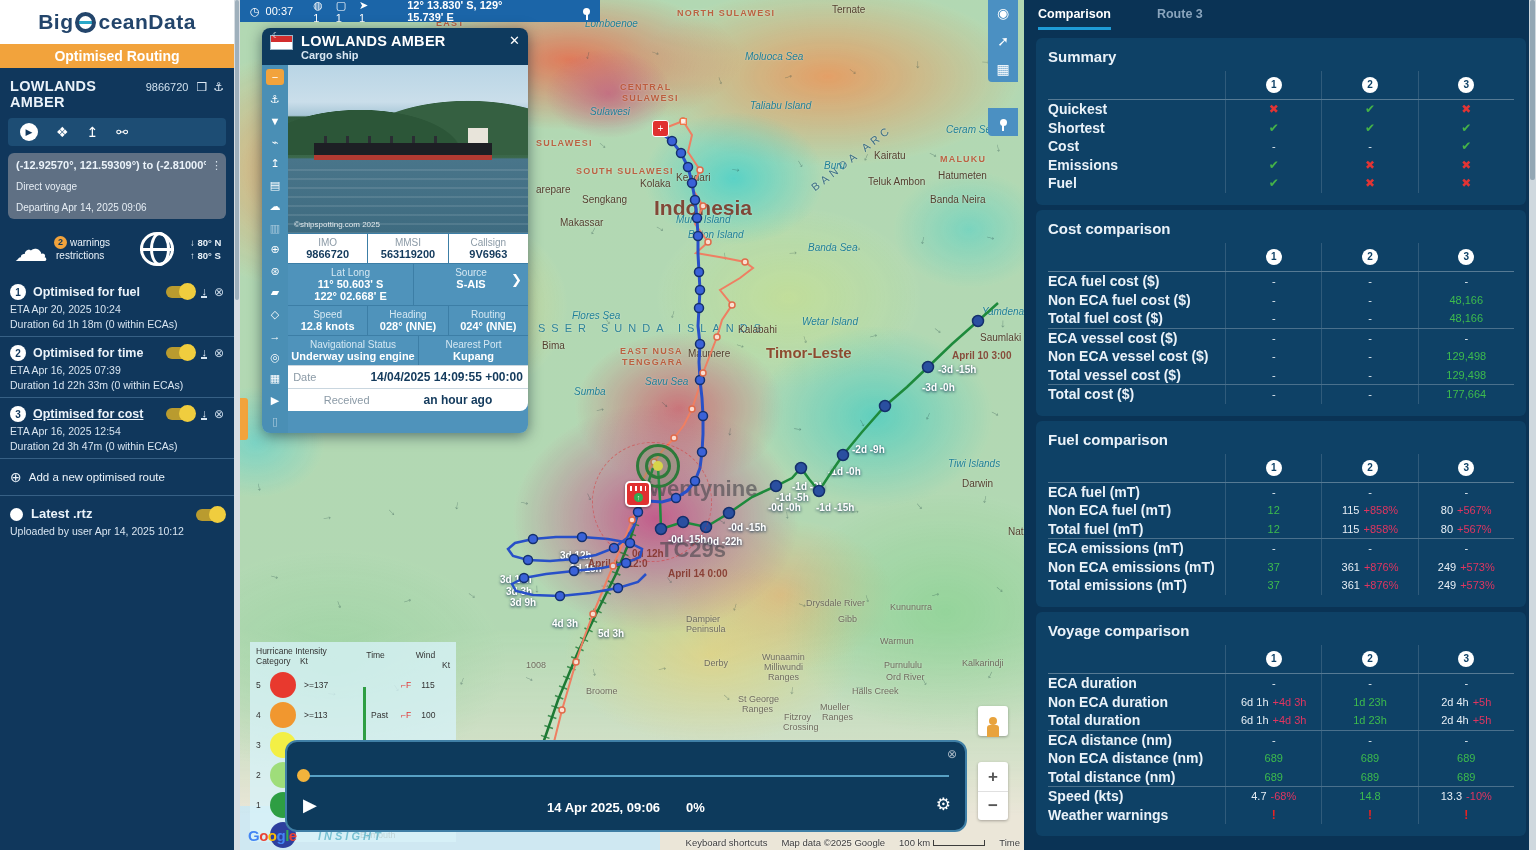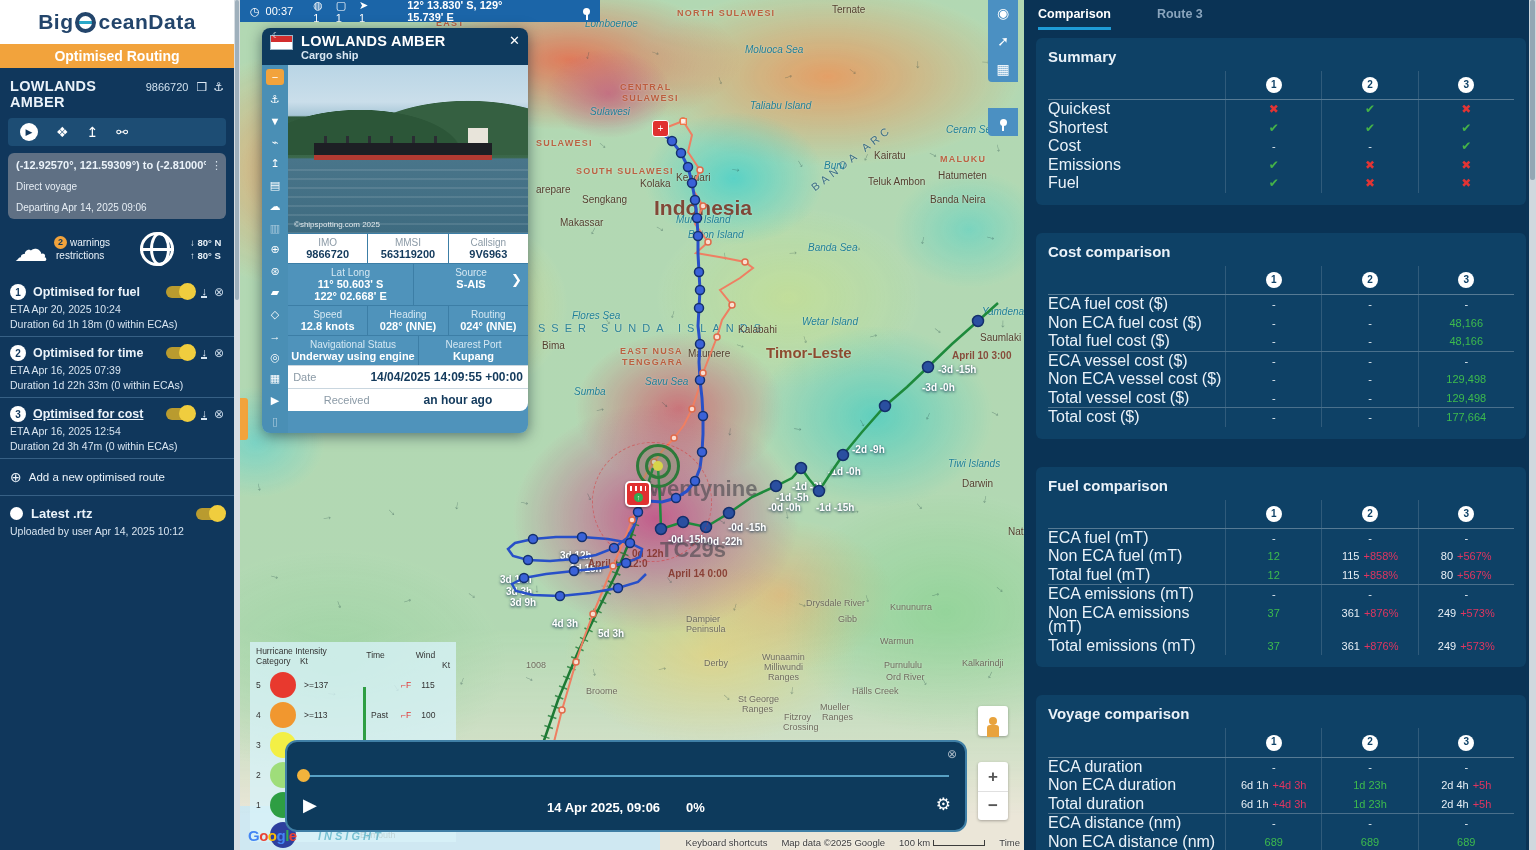--- a/index.html
+++ b/index.html
@@ -38,21 +38,21 @@
   .ri-name{font-size:12.5px;font-weight:bold;}
   .ri-name.u{text-decoration:underline;}
   .ri-icons{margin-left:auto;display:flex;align-items:center;gap:7px;}
   .tgl{width:28px;height:12px;border-radius:7px;background:#b99b2f;position:relative;flex:none;}
   .tgl::after{content:"";position:absolute;right:-2px;top:-3px;width:17px;height:17px;border-radius:50%;background:#f0cd3e;}
   .dl-ic{font-size:11px;color:#d9e6f1;border-bottom:2px solid #d9e6f1;line-height:9px;height:11px;}
   .x-ic{font-size:12px;color:#c9d9e8;}
   .ri-line{font-size:10.5px;color:#d7e4f0;margin-top:3px;}
   .add-row{display:flex;align-items:center;gap:7px;padding:10px 10px;border-top:1px solid rgba(130,175,210,.35);font-size:11.5px;}
   .add-plus{font-size:14px;color:#eaf2f9;}
-  .latest-row{padding:10px 10px 2px 10px;display:flex;align-items:center;gap:8px;}
+  .latest-row{padding:10px 10px 2px 10px;display:flex;align-items:flex-end;gap:8px;}
   .latest-dot{width:13px;height:13px;border-radius:50%;background:#fff;flex:none;}
   .latest-name{font-size:13px;font-weight:bold;}
   .latest-sub{font-size:10.5px;color:#d7e4f0;padding:2px 10px;}
   .sb-scroll{position:absolute;left:234px;top:0;width:6px;height:850px;background:#d8dee3;}
   .sb-scroll .thumb{position:absolute;top:0;left:1px;width:4px;height:300px;background:#9fb0bc;border-radius:2px;}
 
   
   .map{position:absolute;left:240px;top:0;width:784px;height:850px;background:#ebe6d8;overflow:hidden;}
   .sea-strip{position:absolute;left:0;bottom:0;width:420px;height:44px;background:#cfe8f2;}
   .heat{position:absolute;inset:0;opacity:.85;background:
@@ -170,26 +170,26 @@
   .wm{position:absolute;left:78px;bottom:8px;color:#2a9ab5;opacity:.55;font-size:11px;font-weight:bold;letter-spacing:3px;font-style:italic;}
   .attr{position:absolute;right:4px;bottom:2px;font-size:9.5px;color:#3c3c3c;display:flex;gap:14px;align-items:center;text-shadow:0 0 2px #fff;}
   .scalebar{display:inline-block;width:52px;height:6px;border:1px solid #3c3c3c;border-top:none;margin-left:3px;}
 
   
   .panel{position:absolute;left:1024px;top:0;width:512px;height:850px;background:#0a3355;color:#eaf2f9;}
   .tabs{display:flex;gap:46px;padding:7px 14px 0 14px;height:30px;}
   .tab{font-size:12.5px;font-weight:bold;color:#8aa5bd;padding-bottom:5px;}
   .tab.active{color:#fff;border-bottom:3px solid #1e9cd7;text-align:center;}
   .cards{padding:8px 10px 0 12px;}
-  .card{background:#0e4166;border-radius:6px;padding:10px 12px 12px 12px;margin-bottom:28px;}
+  .card{background:#0e4166;border-radius:6px;padding:10px 12px 12px 12px;margin-bottom:5px;}
   .card-title{font-size:15px;font-weight:bold;margin-bottom:6px;}
   .cmp-hrow{display:flex;border-bottom:1px solid rgba(255,255,255,.30);}
   .cmp-row{display:flex;}
   .cmp-row.sep{border-top:1px solid rgba(255,255,255,.25);}
-  .c-label{width:38%;font-size:16px;font-weight:normal;padding:2px 0;line-height:14.5px;}
+  .c-label{width:38%;font-size:14px;font-weight:bold;padding:2px 0;line-height:14.5px;}
   .c-val{width:20.66%;text-align:center;font-size:11px;line-height:14.5px;padding:2px 0;border-left:1px solid rgba(255,255,255,.14);color:#e6eef5;}
   .cmp-hrow .c-val{padding:6px 0;border-bottom:none;}
   .hdr-circ{width:16px;height:16px;background:#fff;color:#0e4166;border-radius:50%;font-size:10px;font-weight:bold;display:inline-flex;align-items:center;justify-content:center;}
   .v-g{color:#3dbb4d;}
   .v-s{color:#e03560;margin-left:4px;}
   .ic-c{color:#45b348;font-size:12px;font-weight:bold;}
   .ic-x{color:#e23434;font-size:12px;font-weight:bold;}
   .ic-w{color:#e82222;font-size:12px;font-weight:bold;}
   .pn-scroll{position:absolute;right:0;top:0;width:7px;height:850px;background:#cfd8de;}
   .pn-scroll .thumb{position:absolute;top:0;left:1px;width:5px;height:180px;background:#93a7b4;border-radius:2px;}
@@ -381,21 +381,21 @@
         <span class="wind-arrow" style="left: 628px; top: 767px; transform: rotate(85deg);">→</span>
         <span class="wind-arrow" style="left: 694px; top: 762px; transform: rotate(-2deg);">→</span>
         <span class="wind-arrow" style="left: 760px; top: 757px; transform: rotate(51deg);">→</span>
       </div>
     <div id="label-layer">
         <span class="maplbl k-region" style="left: 196px; top: 18px;">EAST</span>
         <span class="maplbl k-region" style="left: 172px; top: 29px;">KALIMANTAN</span>
         <span class="maplbl k-sea" style="left: 345px; top: 18px;">Lomboenoe</span>
         <span class="maplbl k-region" style="left: 437px; top: 8px;">NORTH SULAWESI</span>
         <span class="maplbl k-city" style="left: 592px; top: 4px;">Ternate</span>
-        <span class="maplbl k-sea" style="left: 505px; top: 44px;">Moluoca Sea</span>
+        <span class="maplbl k-sea" style="left: 505px; top: 51px;">Moluoca Sea</span>
         <span class="maplbl k-region" style="left: 380px; top: 82px;">CENTRAL</span>
         <span class="maplbl k-region" style="left: 382px; top: 93px;">SULAWESI</span>
         <span class="maplbl k-sea" style="left: 350px; top: 106px;">Sulawesi</span>
         <span class="maplbl k-sea" style="left: 510px; top: 100px;">Taliabu Island</span>
         <span class="maplbl k-region" style="left: 296px; top: 138px;">SULAWESI</span>
         <span class="maplbl k-region" style="left: 336px; top: 166px;">SOUTH SULAWESI</span>
         <span class="maplbl k-city" style="left: 296px; top: 184px;">arepare</span>
         <span class="maplbl k-city" style="left: 400px; top: 178px;">Kolaka</span>
         <span class="maplbl k-city" style="left: 436px; top: 172px;">Kendari</span>
         <span class="maplbl k-city" style="left: 342px; top: 194px;">Sengkang</span>

